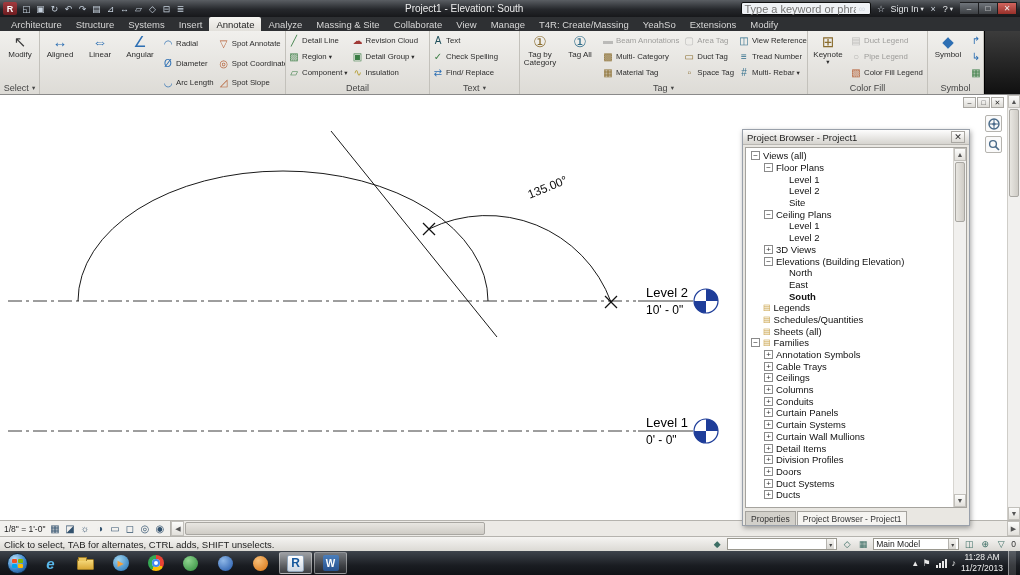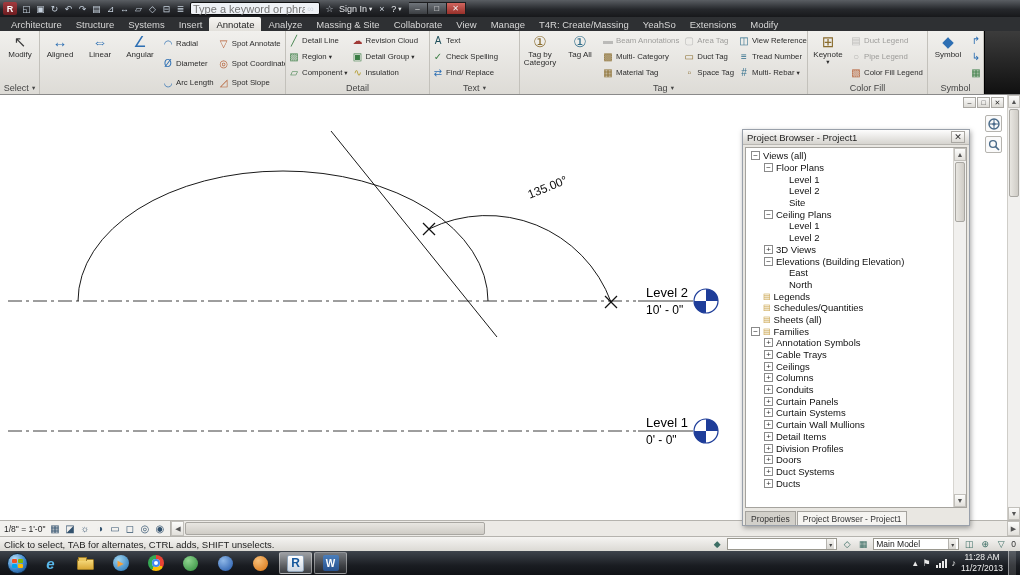--- a/index.html
+++ b/index.html
@@ -134,20 +134,21 @@
         <span class="qa-icon">↶</span>
         <span class="qa-icon">↷</span>
         <span class="qa-icon">▤</span>
         <span class="qa-icon">⊿</span>
         <span class="qa-icon">↔</span>
         <span class="qa-icon">▱</span>
         <span class="qa-icon">◇</span>
         <span class="qa-icon">⊟</span>
         <span class="qa-icon">≣</span>
       </div>
+    <div class="tb-title">Project1 - Elevation: South</div>
     <div class="tb-right">
       <div class="searchbox">
         <input placeholder="Type a keyword or phrase" style="">
         <span class="tb-ico">∞</span>
       </div>
       <span class="tb-ico">☆</span>
       <span class="signin">
           <span>Sign In</span>
           <span class="dd">▾</span>
         </span>
@@ -521,25 +522,29 @@
             <div class="pb-row" style="padding-left: 15px;">
               <span class="pb-exp">+</span>
               <span>3D Views</span>
             </div>
             <div class="pb-row" style="padding-left: 15px;">
               <span class="pb-exp">−</span>
               <span>Elevations (Building Elevation)</span>
             </div>
             <div class="pb-row" style="padding-left: 28px;">
               <span class="pb-noexp"></span>
+              <span>North</span>
+            </div>
+            <div class="pb-row" style="padding-left: 28px;">
+              <span class="pb-noexp"></span>
               <span>East</span>
             </div>
             <div class="pb-row" style="padding-left: 28px;">
               <span class="pb-noexp"></span>
-              <span>North</span>
+              <span class="pb-bold">South</span>
             </div>
             <div class="pb-row" style="padding-left: 2px;">
               <span class="pb-noexp"></span>
               <span class="pb-cico">▤</span>
               <span>Legends</span>
             </div>
             <div class="pb-row" style="padding-left: 2px;">
               <span class="pb-noexp"></span>
               <span class="pb-cico">▤</span>
               <span>Schedules/Quantities</span>

